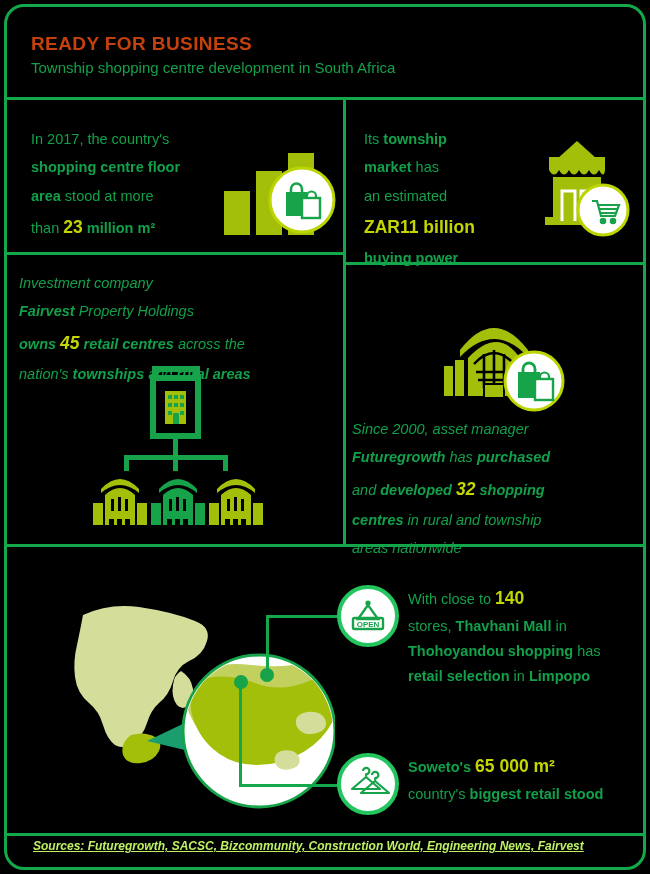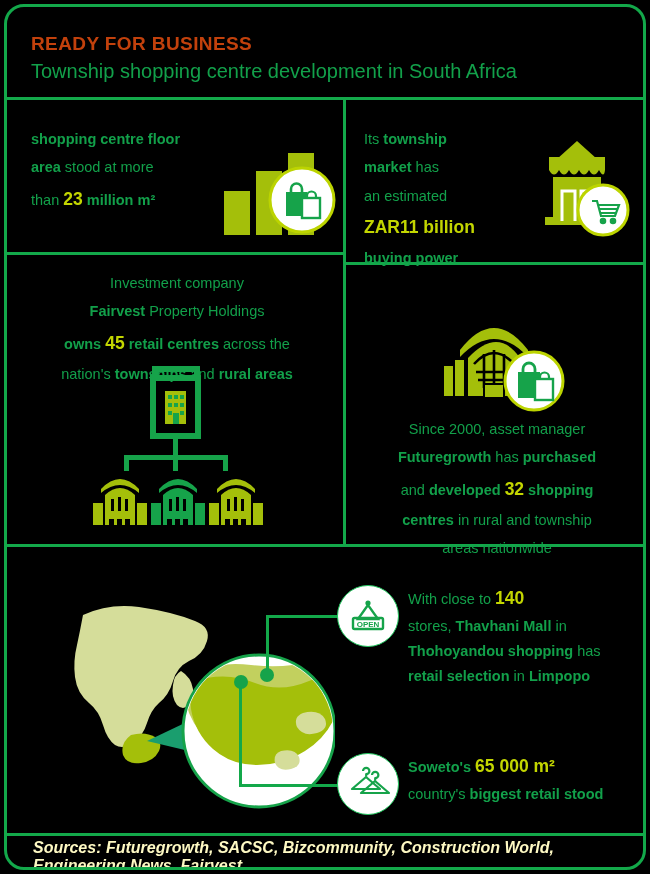--- a/index.html
+++ b/index.html
@@ -17,49 +17,49 @@
     background: #000;
     overflow: hidden;
   }
 
   
   .header { position: absolute; left: 0; top: 0; width: 100%; height: 90px; padding: 26px 0 0 24px; }
   .h-title {
     color: #c2410c; font-size: 19px; font-weight: bold;
     letter-spacing: .4px; line-height: 1.15;
   }
-  .h-sub { color: #12a04a; font-size: 20px; line-height: 1.3; margin-top: 3px; }
+  .h-sub { color: #12a04a; font-size: 15px; line-height: 1.3; margin-top: 3px; }
 
   
   .rule { position: absolute; background: #13a84a; }
   .rule.h { height: 3px; }
   .rule.v { width: 3px; }
 
   
   .stat { position: absolute; color: #12a04a; font-size: 14.5px; line-height: 1.95; }
   .stat b { color: #12a04a; font-weight: bold; }
   .stat .hi-lg { color: #c3d600; font-weight: bold; font-size: 17.5px; }
-  .ctr { text-align: center; }
+  .ctr { text-align: left; font-style: italic; }
 
   
   .badge {
     position: absolute; border-radius: 50%;
-    background: #fff; border: 1px solid #22c55e;
+    background: #fff; border: 4px solid #22c55e;
     display: flex; align-items: center; justify-content: center;
   }
 
   
   .mapwrap { position: absolute; }
   .conn { position: absolute; background: #13a84a; }
 
   
   .footer { position: absolute; left: 0; bottom: 0; width: 100%; height: 40px; }
   .src {
     position: absolute; left: 26px; top: 12px;
-    color: #fef9c3; font-size: 16px; font-style: italic; font-weight: bold;
+    color: #bef264; font-size: 12px; font-style: italic; font-weight: bold; text-decoration: underline;
   }
   svg { display: block; }
 </style>
 </head>
 <body>
 
 <div class="frame">
 
   <div class="header">
     <div class="h-title">READY FOR BUSINESS</div>
@@ -68,20 +68,21 @@
 
   <div class="rule h" style="left:0;top:90px;width:642px;"></div>
   <div class="rule v" style="left:336px;top:90px;height:155px;"></div>
   <div class="rule h" style="left:0;top:245px;width:339px;"></div>
   <div class="rule h" style="left:336px;top:255px;width:306px;"></div>
   <div class="rule v" style="left:336px;top:245px;height:295px;"></div>
   <div class="rule h" style="left:0;top:537px;width:642px;"></div>
   <div class="rule h" style="left:0;top:826px;width:642px;"></div>
 
   <div class="stat" style="left:24px;top:118px;width:200px;">
+      <div><span>In 2017, the country's</span></div>
       <div><b>shopping centre floor</b></div>
       <div><b>area</b><span> stood at more</span></div>
       <div><span>than </span><span class="hi-lg">23</span><b> million m²</b></div>
     </div>
 
   <div style="position:absolute;left:215px;top:138px;">
     <svg width="118" height="92" viewBox="0 0 118 92">
       <rect x="2" y="46" width="26" height="44" fill="#a4bf0a"></rect>
       <rect x="34" y="26" width="26" height="64" fill="#a4bf0a"></rect>
       <rect x="66" y="8" width="26" height="82" fill="#a4bf0a"></rect>

